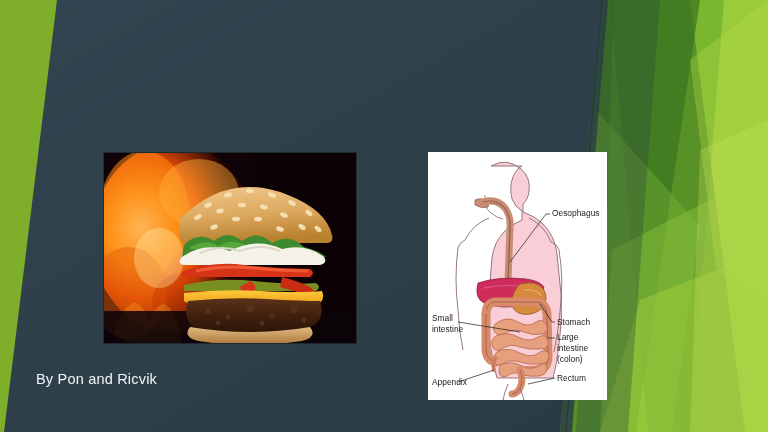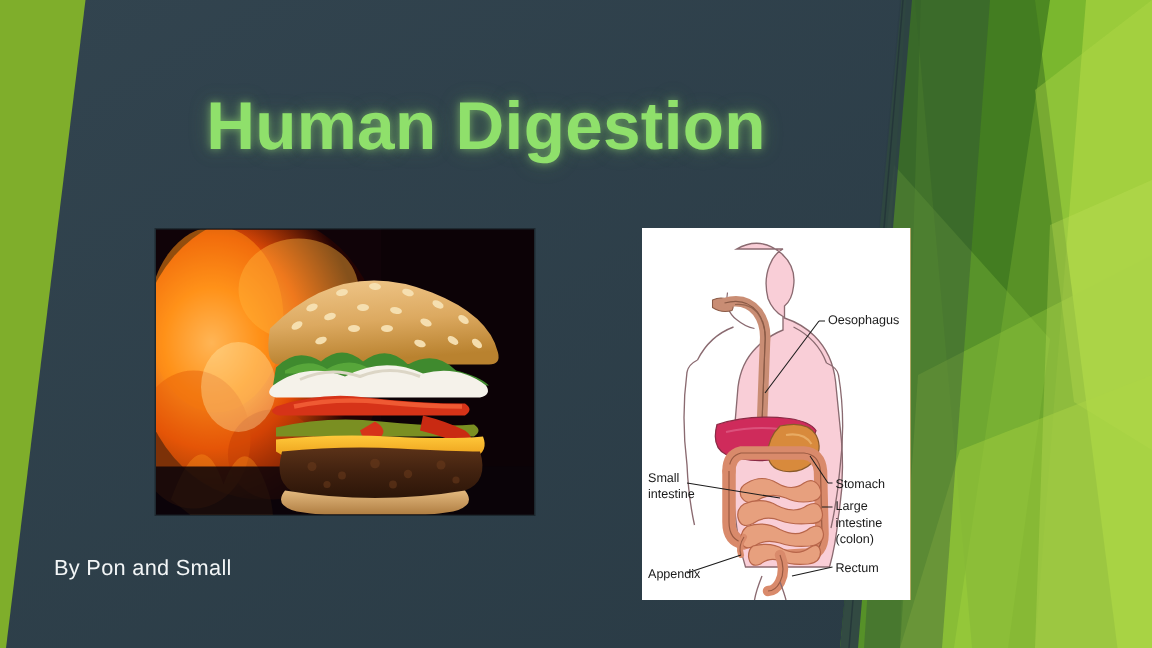--- a/index.html
+++ b/index.html
@@ -92,21 +92,20 @@
       <polygon points="690,60 768,0 768,300 716,268" fill="#b5d94a" opacity=".35"></polygon>
       <polygon points="640,300 768,250 768,432 600,432" fill="#a4d03f" opacity=".45"></polygon>
       <polygon points="604,0 660,0 628,432 576,432" fill="#2f4a3c" opacity=".35"></polygon>
       <polygon points="700,150 768,120 768,432 690,432" fill="#c3e05a" opacity=".30"></polygon>
 
       <polygon points="600,0 608,0 572,432 560,432" fill="#2b3d47" opacity=".85"></polygon>
       <line x1="602" y1="0" x2="566" y2="432" stroke="#1e2d35" stroke-width="1" opacity=".6"></line>
     </svg>
   </div>
 
-  <div class="title">Human Digestion</div>
 
   <div class="burger">
     <svg viewBox="0 0 252 190" xmlns="http://www.w3.org/2000/svg">
       <defs>
         <radialGradient id="flame" cx="30%" cy="45%" r="60%">
           <stop offset="0" stop-color="#ffe9a8"></stop>
           <stop offset=".32" stop-color="#ff9b22"></stop>
           <stop offset=".62" stop-color="#e24a06"></stop>
           <stop offset="1" stop-color="#220303"></stop>
         </radialGradient>
@@ -276,15 +275,15 @@
       <text class="dlabel" x="129" y="188">Large</text>
       <text class="dlabel" x="129" y="199">intestine</text>
       <text class="dlabel" x="129" y="210">(colon)</text>
       <text class="dlabel" x="129" y="229">Rectum</text>
       <text class="dlabel" x="4" y="169">Small</text>
       <text class="dlabel" x="4" y="180">intestine</text>
       <text class="dlabel" x="4" y="233">Appendix</text>
     </svg>
   </div>
 
-  <div class="byline">By Pon and Small</div>
+  <div class="byline">By Pon and Ricvik</div>
 
 </div>
 
 </body></html>

